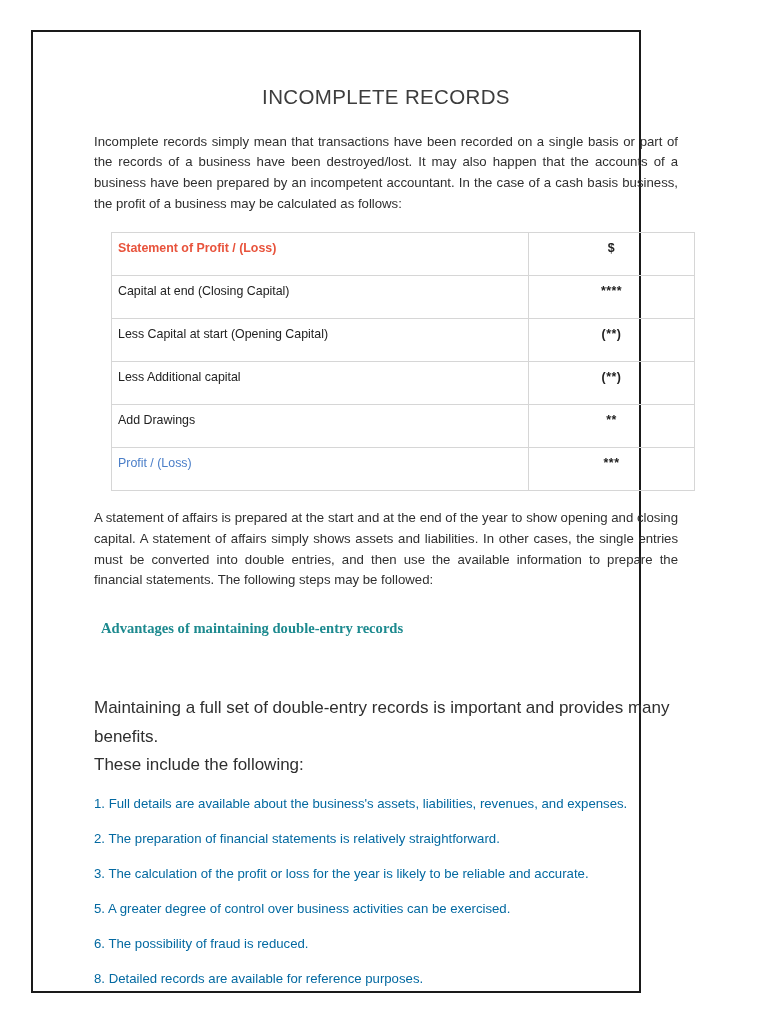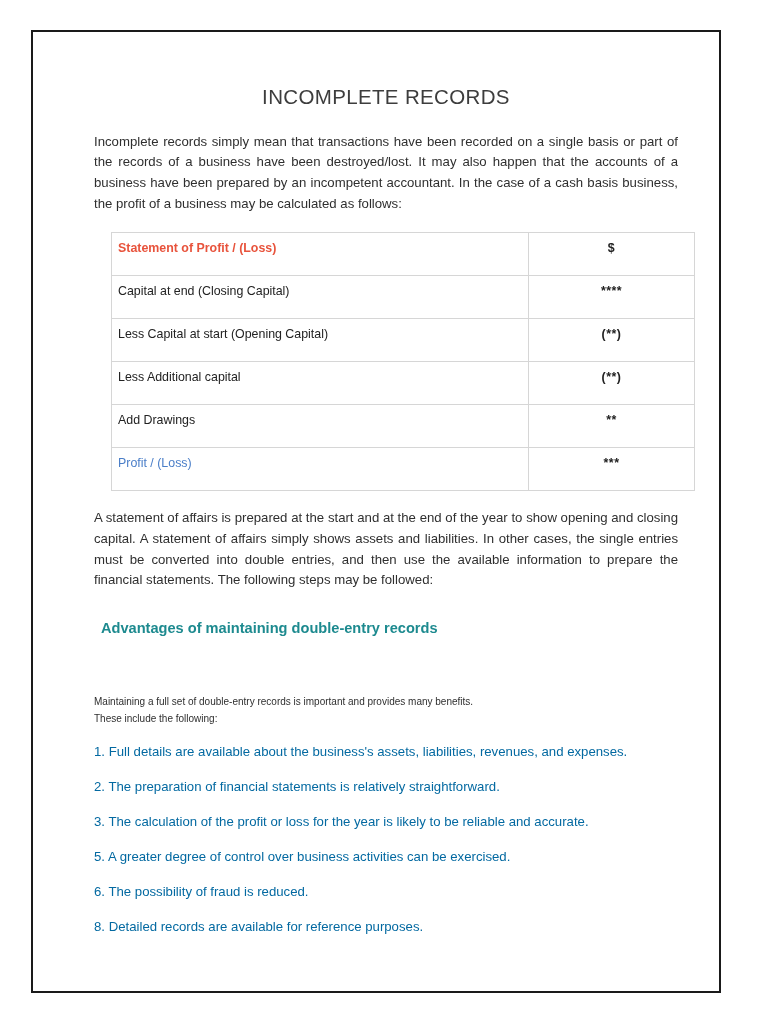--- a/index.html
+++ b/index.html
@@ -14,21 +14,21 @@
     font-family: "Liberation Sans", sans-serif;
     -webkit-font-smoothing: antialiased;
     overflow: hidden;
   }
 
   
   #page-sheet {
     position: absolute;
     left: 31px;
     top: 30px;
-    width: 690px;
+    width: 610px;
     height: 963px;
     box-sizing: border-box;
     border: 2px solid #1a1a1a;
     background: #ffffff;
   }
 
   #page-inner {
     position: absolute;
     left: 61px;
     top: 52px;
@@ -88,26 +88,27 @@
     font-weight: normal;
   }
 
   
   .section-heading {
     font-size: 14.6px;
     font-weight: bold;
     color: #1d8a8f;
     margin: 28px 0 0 7px;
     line-height: 1.3;
+    font-family: Liberation Serif, serif;
   }
 
   
   .list-block { margin-top: 56px; }
   .list-intro {
-    font-size: 10px;
+    font-size: 17px;
     line-height: 1.68;
     color: #2f2f2f;
     margin: 0 0 14px 0;
   }
   .list-item {
     font-size: 13.2px;
     line-height: 1.45;
     color: #0369a1;
     margin: 0 0 16px 0;
   }

